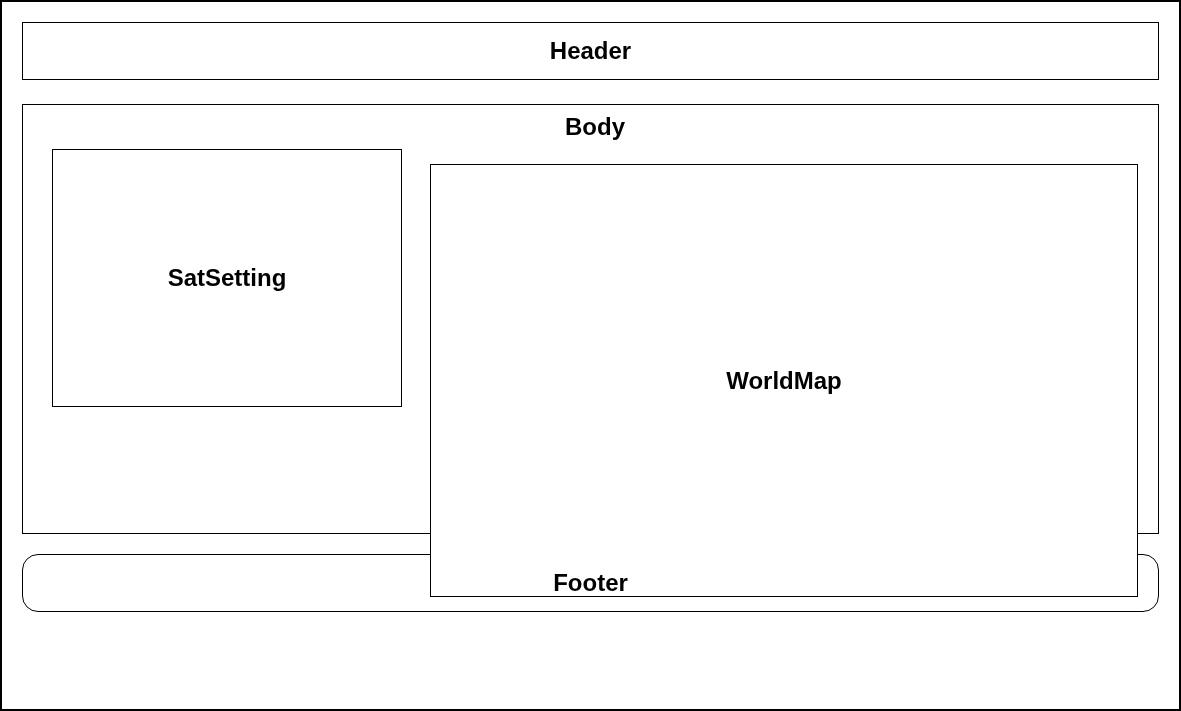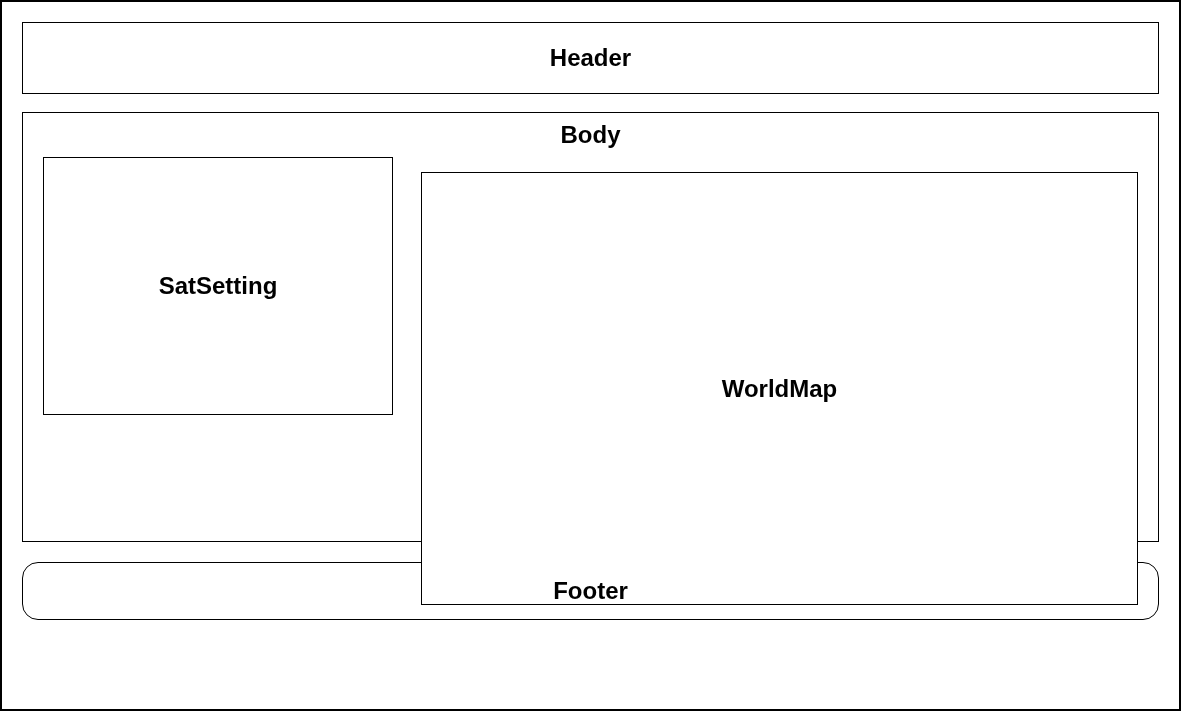--- a/index.html
+++ b/index.html
@@ -24,28 +24,29 @@
   }
   h2 {
     margin: 0;
     font-size: 24px;
     font-weight: bold;
     line-height: 1.15;
     color: #000000;
     text-align: center;
   }
   .header-section {
-    height: 72px;
+    height: 58px;
     display: flex;
     align-items: center;
     justify-content: center;
-    margin-bottom: 18px;
+    margin-bottom: 24px;
   }
   .body-section {
     height: 430px;
+    padding-left: 9px;
   }
   .body-title {
     height: 44px;
     display: flex;
     align-items: center;
     justify-content: center;
   }
   .body-grid {
     display: grid;
     grid-template-columns: 350px 1fr;

